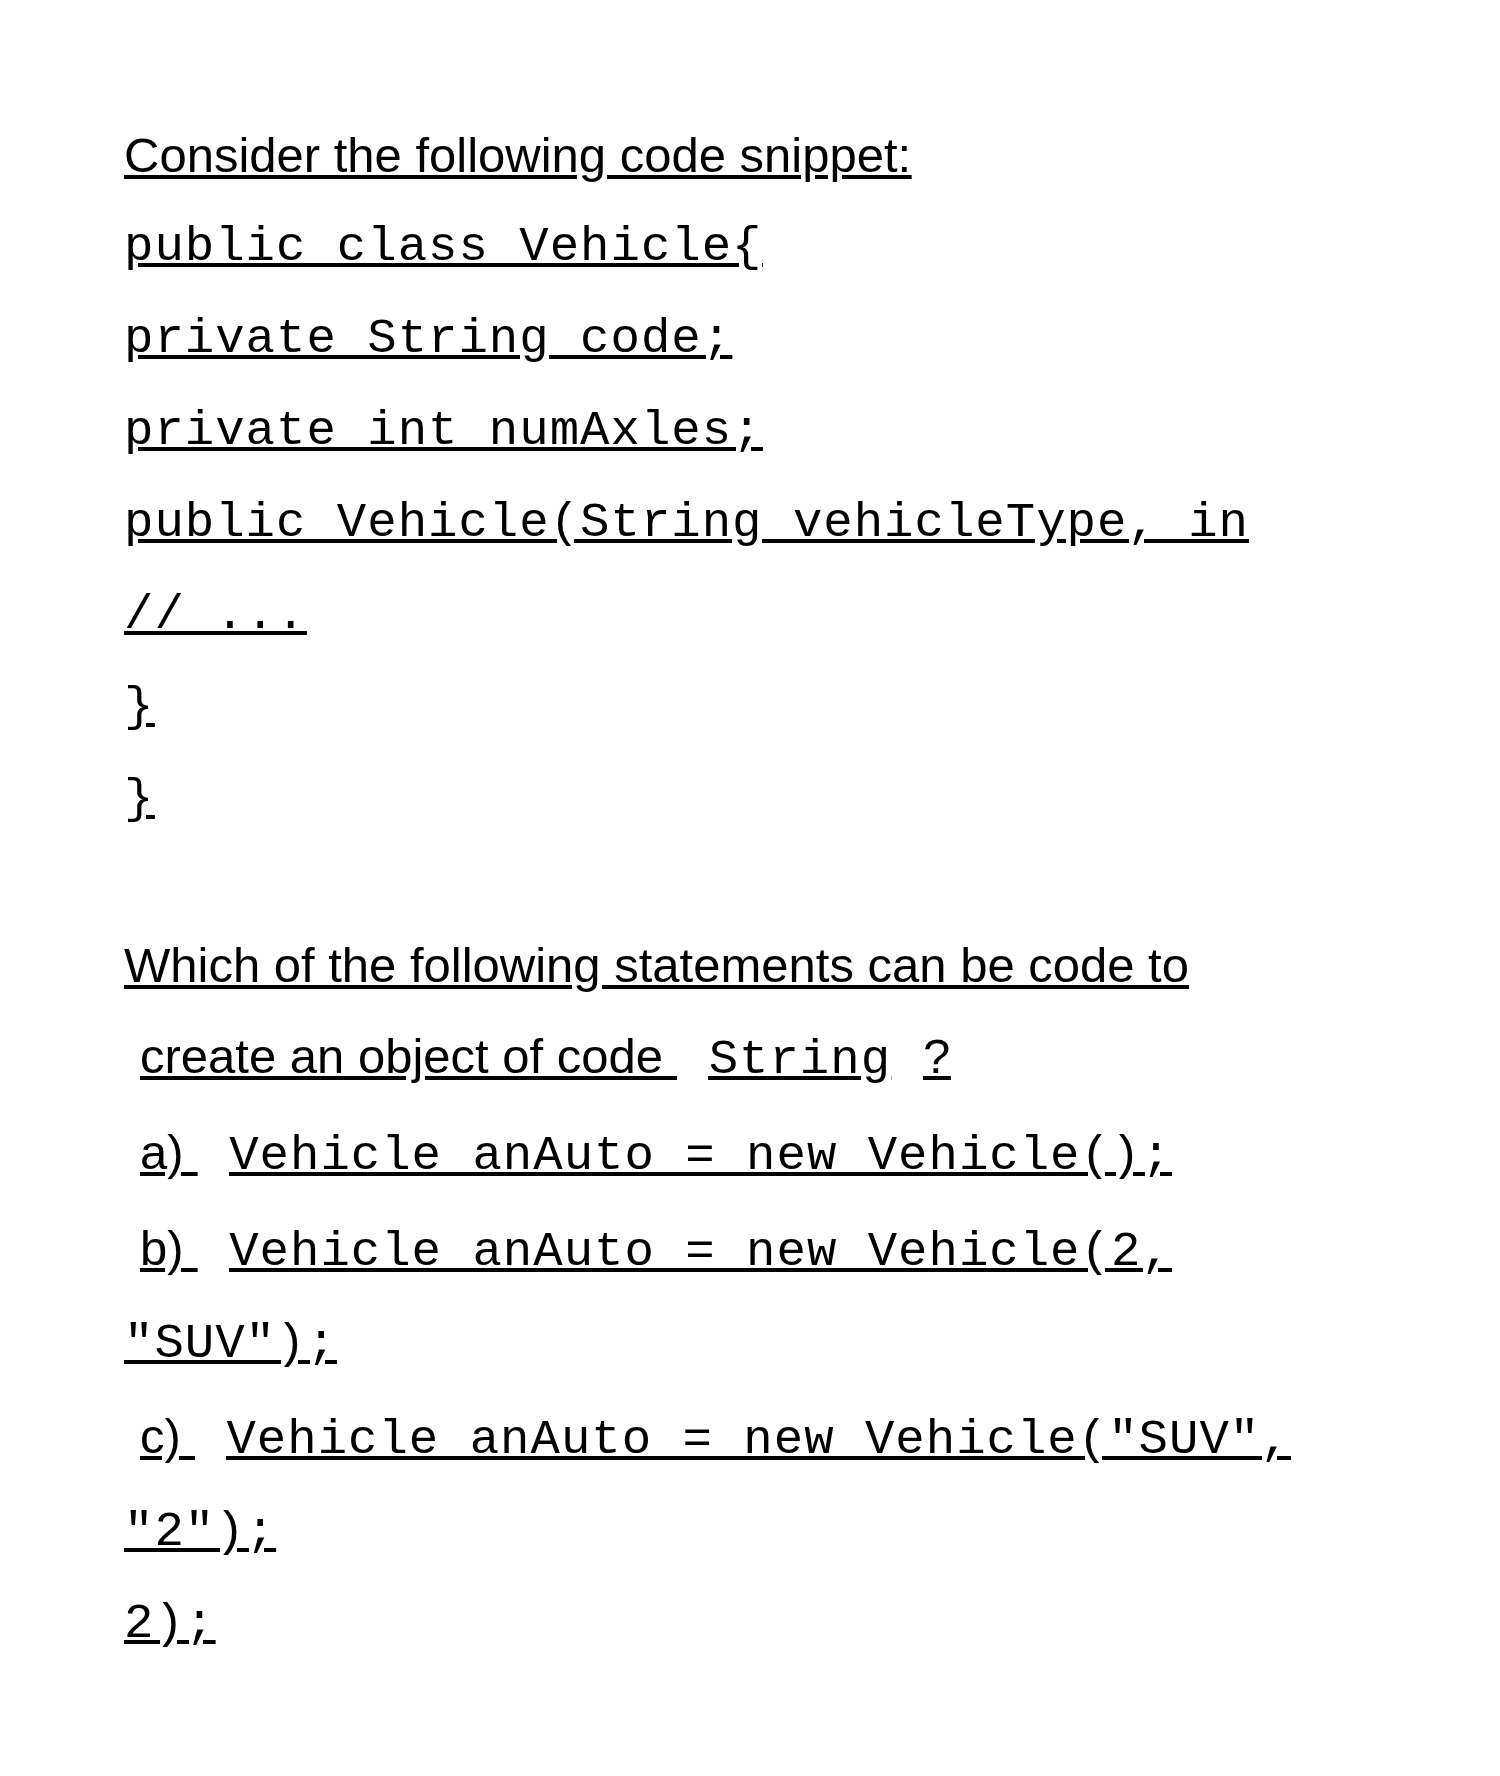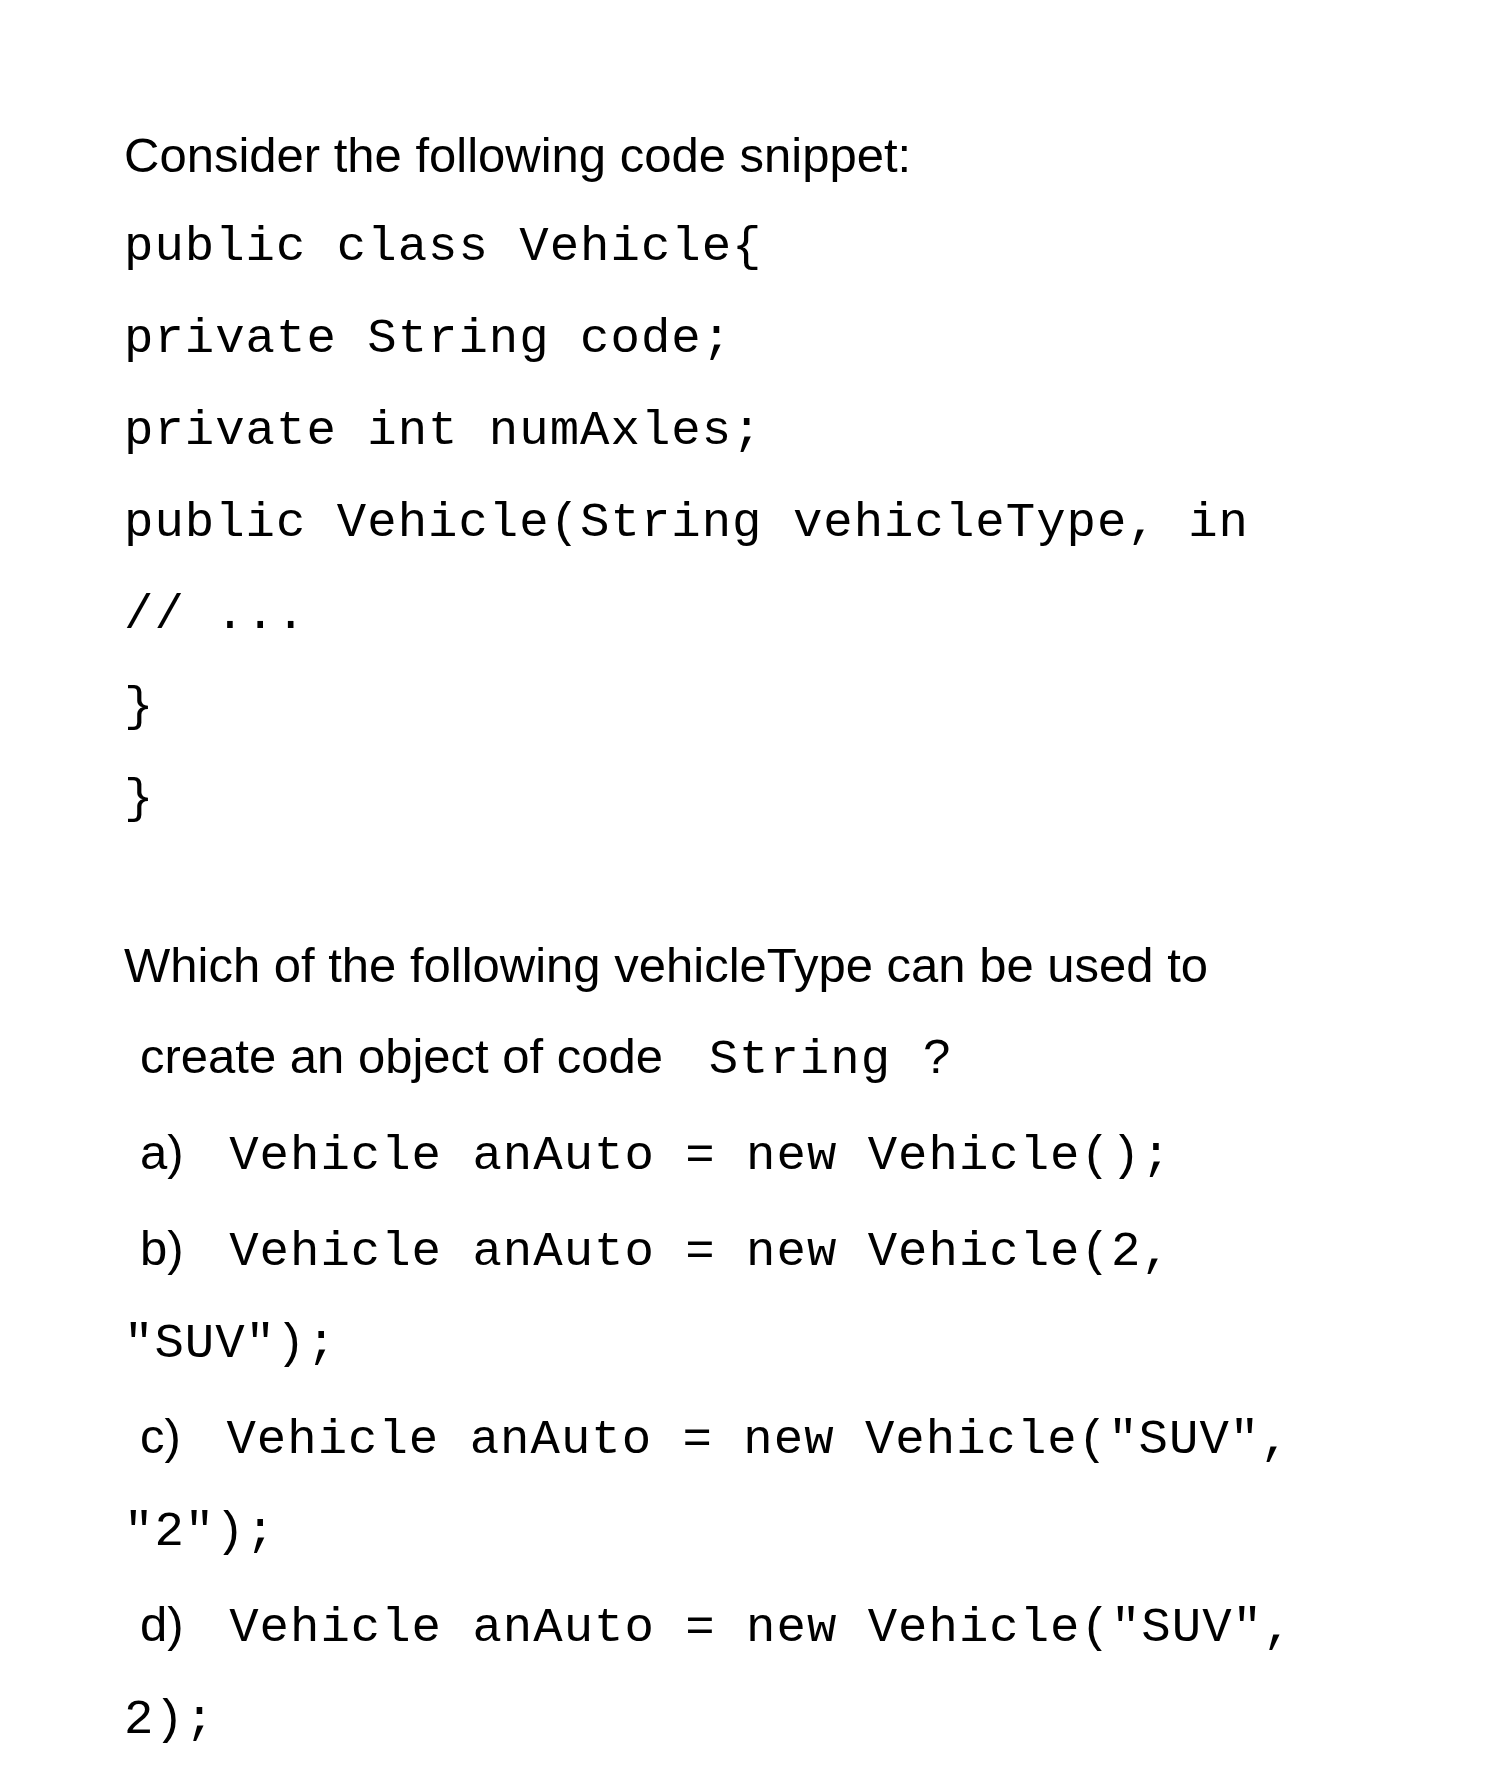--- a/index.html
+++ b/index.html
@@ -1,18 +1,19 @@
 <!DOCTYPE html>
 <html><head>
   <meta charset="utf-8">
   <style>
     * {
       margin: 16px;
       padding: 0;
       box-sizing: border-box;
+      text-decoration: underline;
     }
     body {
       background: #ffffff;
       font-family: -apple-system, BlinkMacSystemFont, "Segoe UI", Helvetica, Arial, sans-serif;
       width: 1500px;
       height: 1776px;
       padding: 70px 60px;
       color: #000000;
       overflow: hidden;
     }
@@ -54,37 +55,34 @@
   <div class="prompt-line code">public class Vehicle{</div>
   <div class="prompt-line code">     private String code;</div>
   <div class="prompt-line code">     private int numAxles;</div>
   <div class="prompt-line code">     public Vehicle(String vehicleType, in</div>
   <div class="prompt-line code">          // ...</div>
   <div class="prompt-line code">     }</div>
   <div class="prompt-line code">}</div>
 
   <div class="gap"></div>
 
-  <div class="prompt-line sans">Which of the following vehicleType can be used to</div>
+  <div class="prompt-line sans">Which of the following statements can be code to</div>
   <div class="prompt-line">
     <span class="sans">create an object of code </span><span class="code">String</span><span class="sans">?</span>
   </div>
 
   <div class="option-line">
     <span class="option-label">a) </span><span class="code">Vehicle anAuto = new Vehicle();</span>
   </div>
 
   <div class="option-line">
     <span class="option-label">b) </span><span class="code">Vehicle anAuto = new Vehicle(2,</span>
   </div>
   <div class="option-line code">"SUV");</div>
 
   <div class="option-line">
     <span class="option-label">c) </span><span class="code">Vehicle anAuto = new Vehicle("SUV",</span>
   </div>
   <div class="option-line code">"2");</div>
 
-  <div class="option-line">
-    <span class="option-label">d) </span><span class="code">Vehicle anAuto = new Vehicle("SUV",</span>
-  </div>
   <div class="option-line code">2);</div>
 
 </div>
 
 </body></html>

